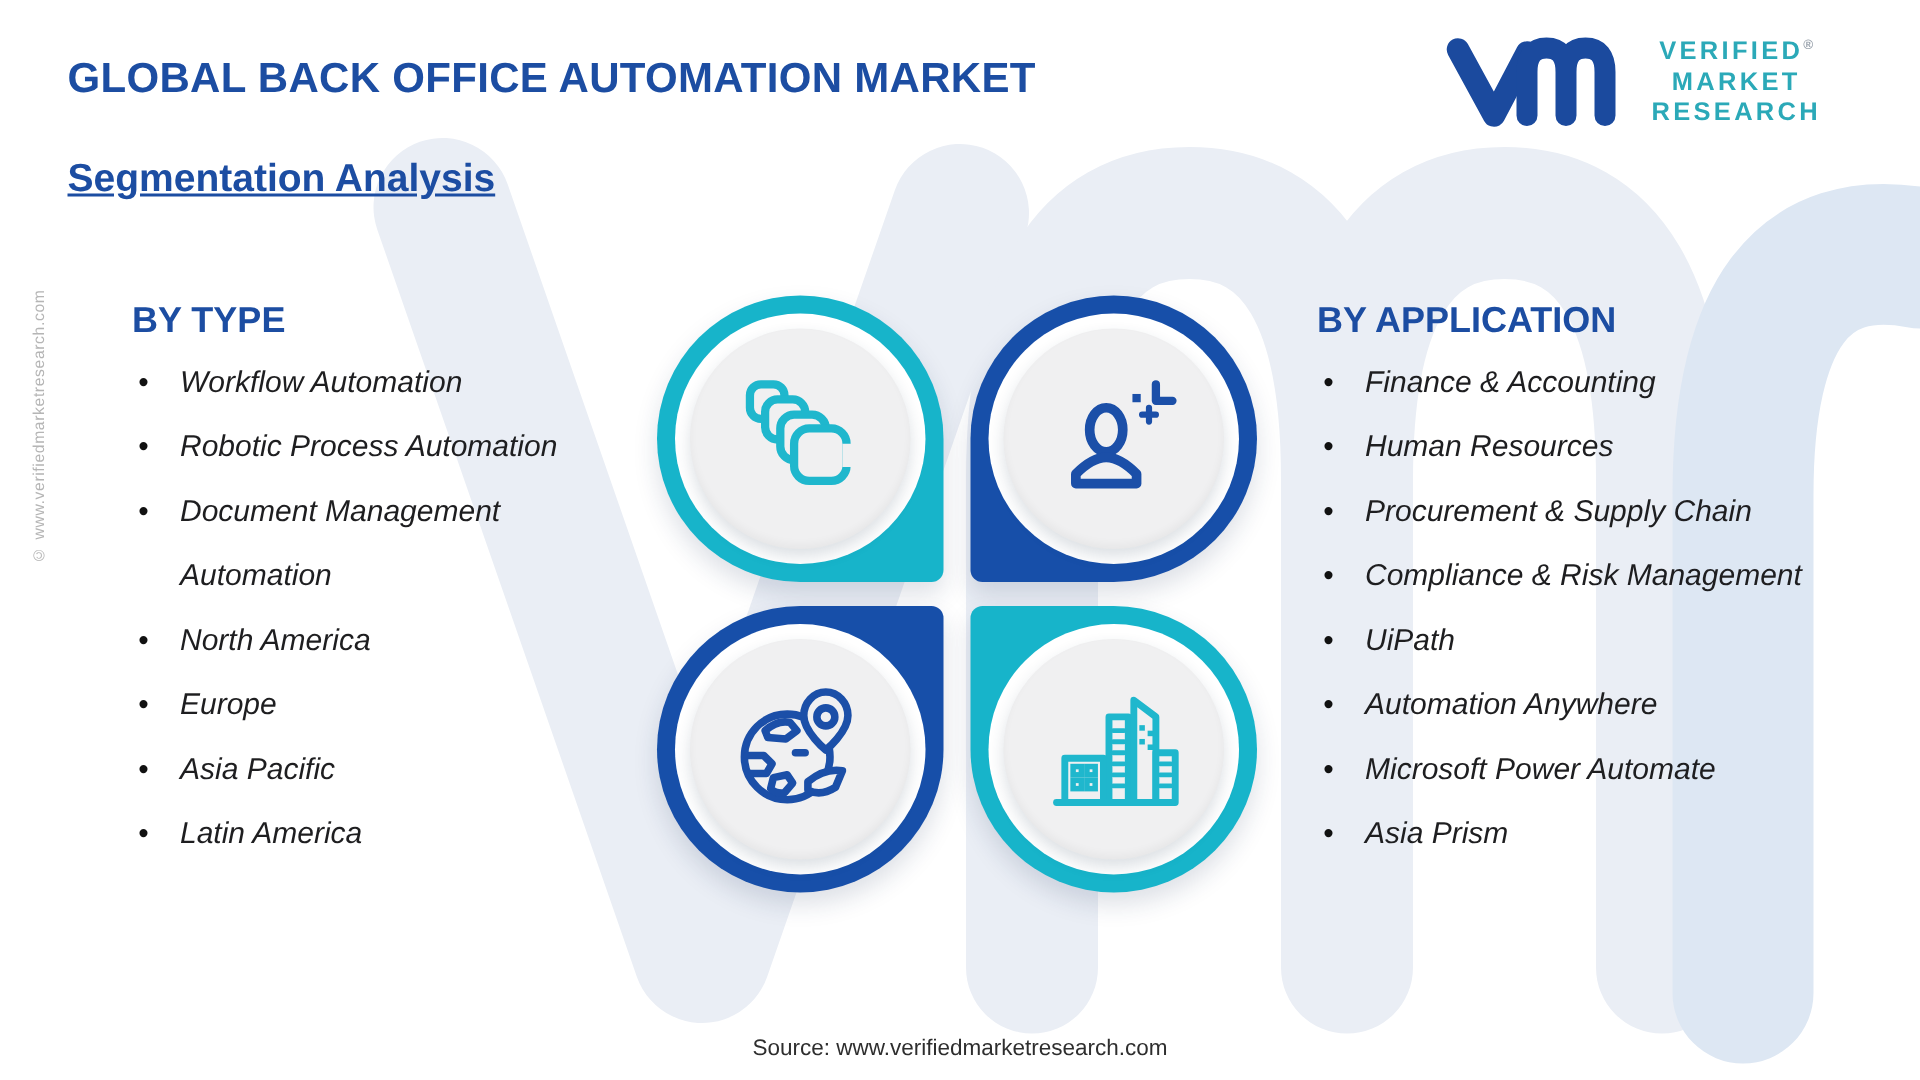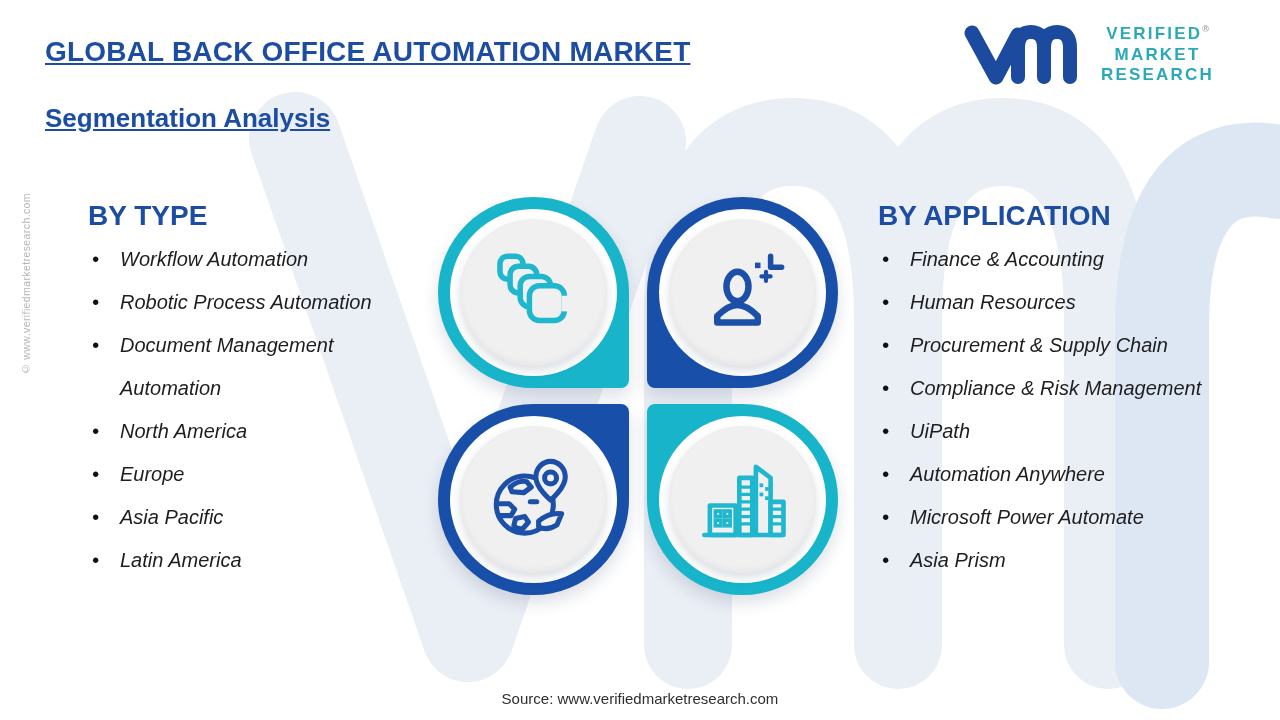--- a/index.html
+++ b/index.html
@@ -8,36 +8,36 @@
   }
   *{box-sizing:border-box;}
   html,body{margin:0;padding:0;}
   body{
     width:1280px;height:720px;position:relative;overflow:hidden;background:#fff;
     font-family:"Liberation Sans", sans-serif;
   }
   .wm-layer{position:absolute;inset:0;z-index:0;}
   .layer{position:absolute;z-index:2;}
 
-  .title1{left:45px;top:36px;font-size:28px;font-weight:bold;color:var(--heading);letter-spacing:.2px;text-decoration:underline;}
+  .title1{left:45px;top:36px;font-size:28px;font-weight:bold;color:var(--heading);letter-spacing:.2px;}
   .title2{left:45px;top:103px;font-size:26px;font-weight:bold;color:var(--heading);text-decoration:underline;}
 
   .logo{left:963px;top:19px;display:flex;align-items:center;gap:12px;text-align:center;}
   .logo-text{font-size:17px;font-weight:bold;color:var(--teal);letter-spacing:2.2px;line-height:1.22;}
   .logo-text .reg{font-size:9px;vertical-align:super;color:#9aa3ad;letter-spacing:0;}
 
   .copyright{
     left:20px;top:193px;writing-mode:vertical-rl;transform:rotate(180deg);
     font-size:10.5px;color:var(--copy);letter-spacing:.4px;
   }
 
   .col{width:360px;}
   .col.left{left:88px;top:200px;}
   .col.right{left:878px;top:200px;width:400px;}
-  .sec-heading{font-size:28px;font-weight:bold;color:var(--heading);margin:0 0 6px 0;}
+  .sec-heading{font-size:24px;font-weight:bold;color:var(--heading);margin:0 0 6px 0;}
   .sec-heading.second{margin-top:18px;}
   ul.items{margin:0;padding:0;list-style:none;}
   ul.items li{
     position:relative;font-size:20px;color:var(--textdark);line-height:43px;
     padding-left:32px;max-width:330px;font-style:italic;
   }
   .col.right ul.items li{max-width:400px;}
   ul.items li::before{content:"\2022";position:absolute;left:4px;color:#111;}
 
   .cluster{left:438px;top:197px;width:400px;height:398px;}

